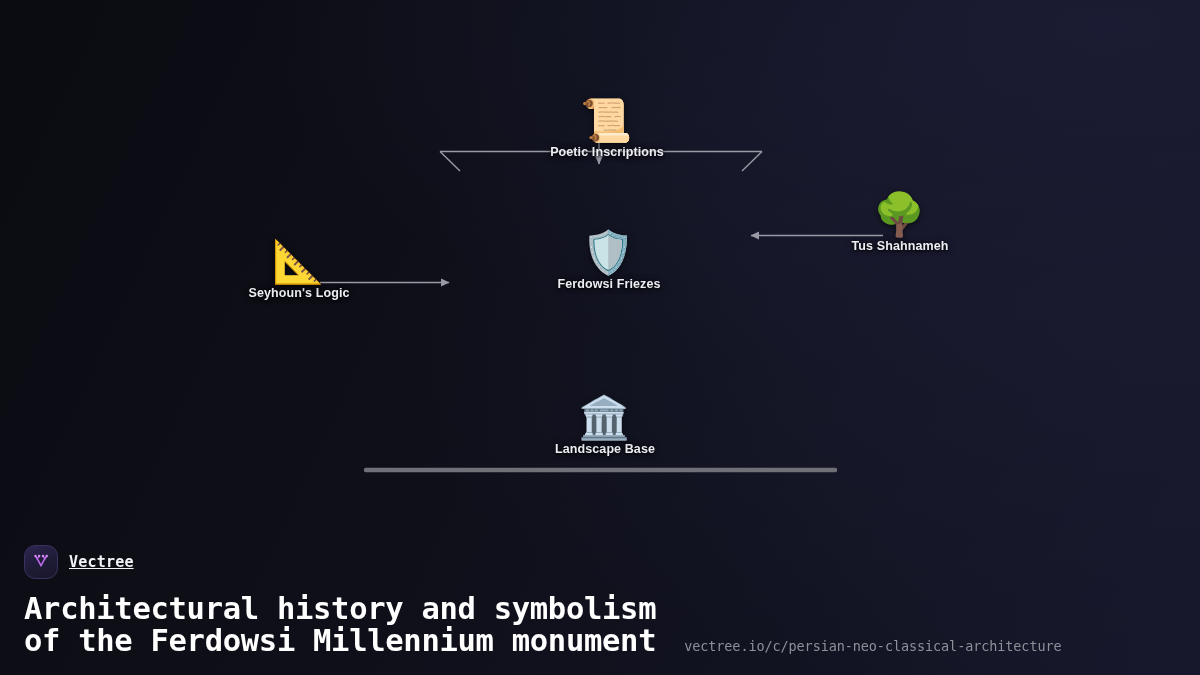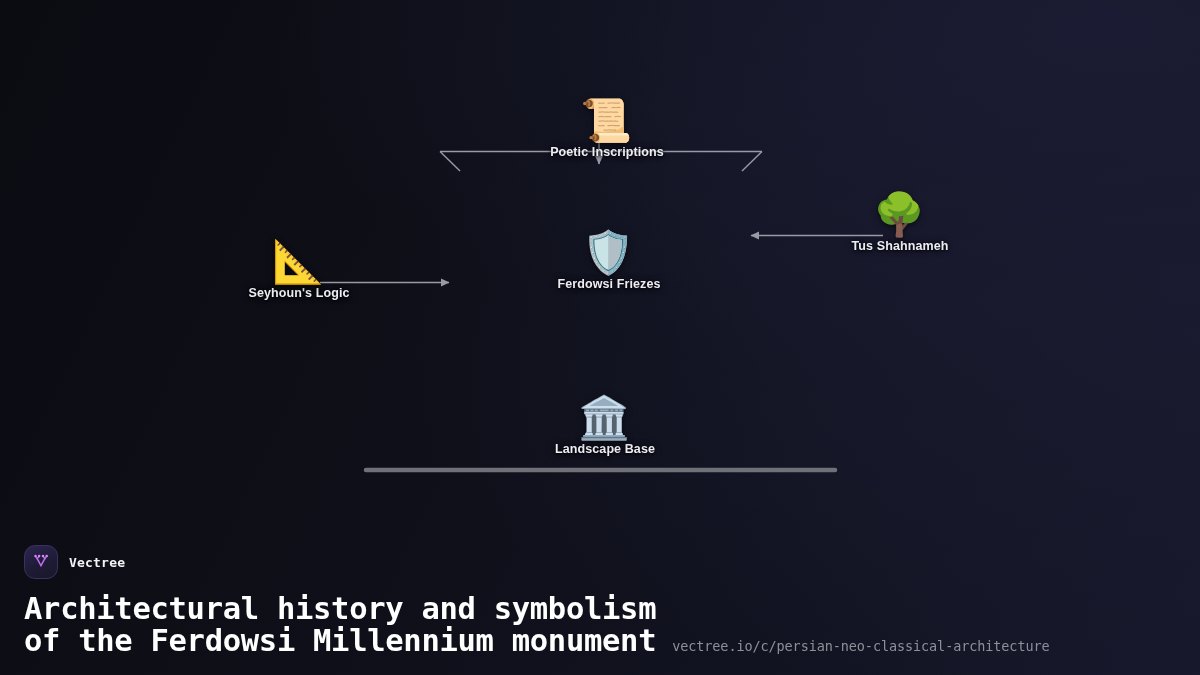--- a/index.html
+++ b/index.html
@@ -74,29 +74,30 @@
   #logo-badge {
     width:34px; height:34px;
     border-radius:11px;
     background:linear-gradient(155deg,#2d2550 0%,#1e1b36 55%,#191729 100%);
     border:1px solid #3a3160;
     display:flex; align-items:center; justify-content:center;
     flex:none;
   }
   #brand-name {
     font-family:"DejaVu Sans Mono","Liberation Mono",monospace;
-    font-size:13px;
+    font-size:15px;
     font-weight:bold;
     color:#f2f3f7;
     letter-spacing:.2px;
+    text-decoration:underline;
   }
   #title-row {
     display:flex;
     align-items:flex-end;
-    gap:4px;
+    gap:16px;
   }
   #headline {
     font-family:"DejaVu Sans Mono","Liberation Mono",monospace;
     font-size:30.5px;
     line-height:32px;
     font-weight:bold;
     color:#ffffff;
     letter-spacing:-0.3px;
     white-space:pre-line;
   }

